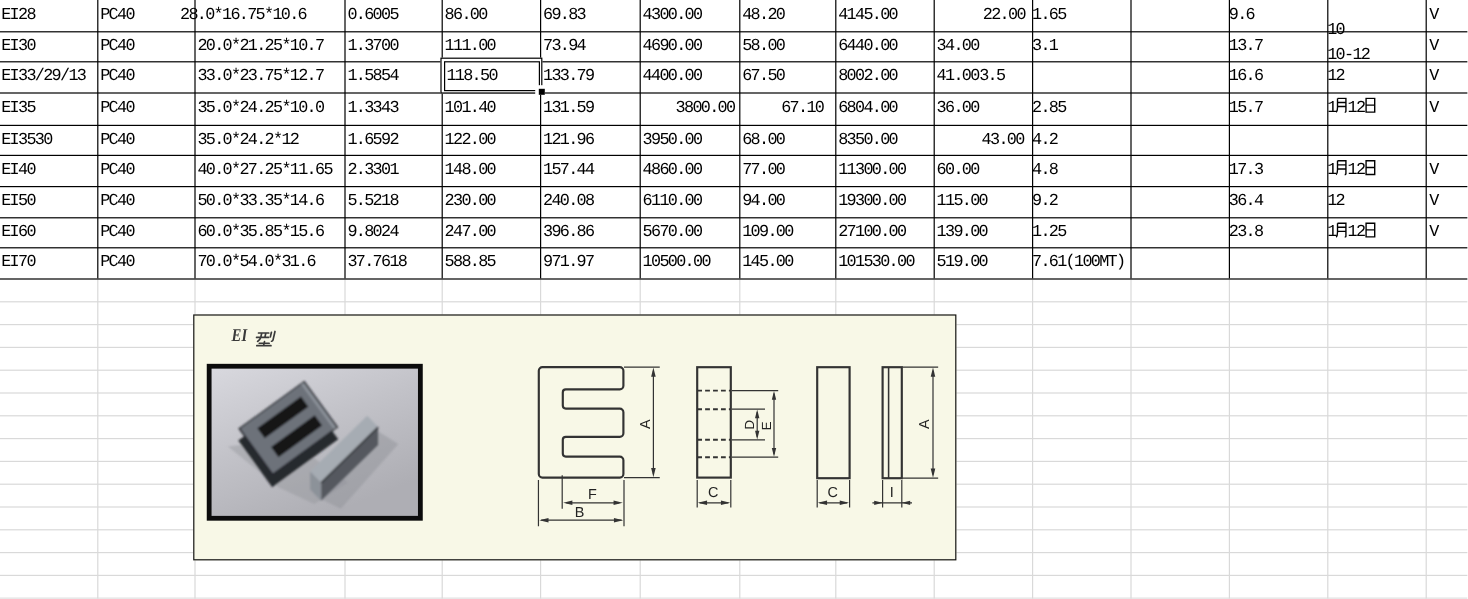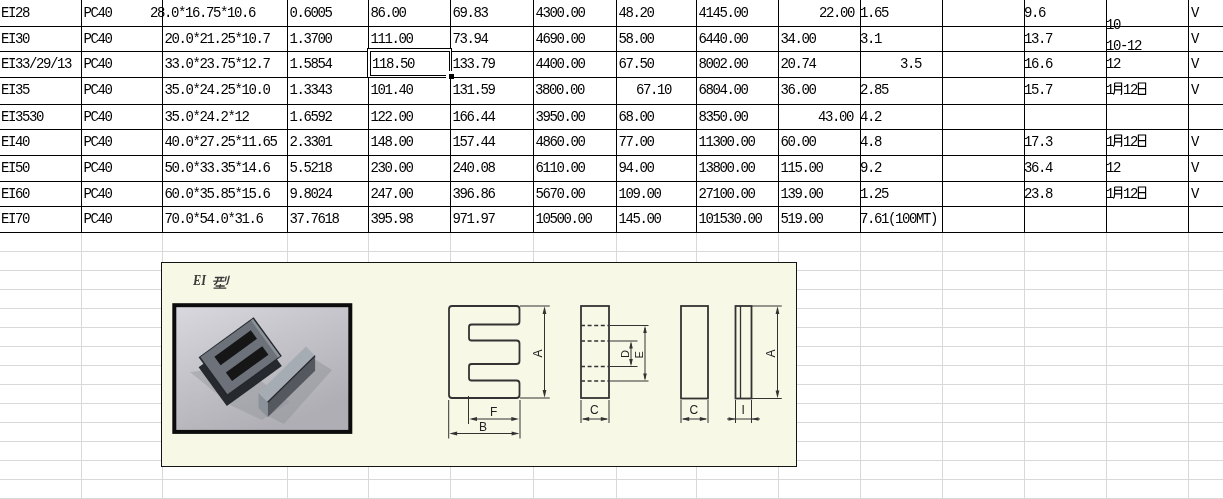--- a/index.html
+++ b/index.html
@@ -105,55 +105,55 @@
 <div>
 <div class="c" style="left:1px;top:52px">EI33/29/13</div>
 <div class="c" style="left:83.5px;top:52px">PC40</div>
 <div class="c" style="left:164.5px;top:52px">33.0*23.75*12.7</div>
 <div class="c" style="left:289.5px;top:52px">1.5854</div>
 <div class="c" style="left:370.5px;top:52px">118.50</div>
 <div class="c" style="left:452.5px;top:52px">133.79</div>
 <div class="c" style="left:535.5px;top:52px">4400.00</div>
 <div class="c" style="left:618.5px;top:52px">67.50</div>
 <div class="c" style="left:698.5px;top:52px">8002.00</div>
-<div class="c" style="left:780.5px;top:52px">20.74</div>
-<div class="c ctr" style="left:900px;width:82px;top:52px">3.5</div>
+<div class="c" style="left:780.5px;top:52px">41.00</div>
+<div class="c ctr" style="left:816px;width:82px;top:52px">3.5</div>
 <div class="c ctr" style="left:1024px;width:82px;top:52px">16.6</div>
 <div class="c ctr" style="left:1106px;width:82.5px;top:52px">12</div>
 <div class="c" style="left:1191px;top:52px">V</div>
 </div>
 
 <div>
 <div class="c" style="left:1px;top:78px">EI35</div>
 <div class="c" style="left:83.5px;top:78px">PC40</div>
 <div class="c" style="left:164.5px;top:78px">35.0*24.25*10.0</div>
 <div class="c" style="left:289.5px;top:78px">1.3343</div>
 <div class="c" style="left:370.5px;top:78px">101.40</div>
 <div class="c" style="left:452.5px;top:78px">131.59</div>
-<div class="c" style="left:535px;top:78px">3800.00</div>
-<div class="c" style="left:636px;top:78px">67.10</div>
+<div class="c" style="left:563px;top:78px">3800.00</div>
+<div class="c" style="left:651px;top:78px">67.10</div>
 <div class="c" style="left:698.5px;top:78px">6804.00</div>
 <div class="c" style="left:780.5px;top:78px">36.00</div>
 <div class="c ctr" style="left:860px;width:82px;top:78px">2.85</div>
 <div class="c ctr" style="left:1024px;width:82px;top:78px">15.7</div>
 <div class="c ctr" style="left:1106px;width:82.5px;top:78px">1<svg class="cjk" width="10" height="14" viewBox="0 0 10 14">
         <path d="M1.6,1 H8.6 V11.8 Q8.6,12.6 7.6,12.4 M1.6,1 V8.5 Q1.6,11.5 0.4,12.6 M1.6,4.4 H8.6 M1.6,7.8 H8.6" fill="none" stroke="#000" stroke-width="1.15"></path>
       </svg>12<svg class="cjk" width="10" height="14" viewBox="0 0 10 14">
         <path d="M1.4,1 H8.6 V12.4 H1.4 Z M1.4,6.6 H8.6" fill="none" stroke="#000" stroke-width="1.15"></path>
       </svg></div>
 <div class="c" style="left:1191px;top:78px">V</div>
 </div>
 
 <div>
 <div class="c" style="left:1px;top:105px">EI3530</div>
 <div class="c" style="left:83.5px;top:105px">PC40</div>
 <div class="c" style="left:164.5px;top:105px">35.0*24.2*12</div>
 <div class="c" style="left:289.5px;top:105px">1.6592</div>
 <div class="c" style="left:370.5px;top:105px">122.00</div>
-<div class="c" style="left:452.5px;top:105px">166.44</div>
+<div class="c" style="left:452.5px;top:105px">121.96</div>
 <div class="c" style="left:535.5px;top:105px">3950.00</div>
 <div class="c" style="left:618.5px;top:105px">68.00</div>
 <div class="c" style="left:698.5px;top:105px">8350.00</div>
 <div class="c" style="left:818px;top:105px">43.00</div>
 <div class="c ctr" style="left:860px;width:82px;top:105px">4.2</div>
 </div>
 
 <div>
 <div class="c" style="left:1px;top:130px">EI40</div>
 <div class="c" style="left:83.5px;top:130px">PC40</div>
@@ -177,21 +177,21 @@
 
 <div>
 <div class="c" style="left:1px;top:156px">EI50</div>
 <div class="c" style="left:83.5px;top:156px">PC40</div>
 <div class="c" style="left:164.5px;top:156px">50.0*33.35*14.6</div>
 <div class="c" style="left:289.5px;top:156px">5.5218</div>
 <div class="c" style="left:370.5px;top:156px">230.00</div>
 <div class="c" style="left:452.5px;top:156px">240.08</div>
 <div class="c" style="left:535.5px;top:156px">6110.00</div>
 <div class="c" style="left:618.5px;top:156px">94.00</div>
-<div class="c" style="left:698.5px;top:156px">13800.00</div>
+<div class="c" style="left:698.5px;top:156px">19300.00</div>
 <div class="c" style="left:780.5px;top:156px">115.00</div>
 <div class="c ctr" style="left:860px;width:82px;top:156px">9.2</div>
 <div class="c ctr" style="left:1024px;width:82px;top:156px">36.4</div>
 <div class="c ctr" style="left:1106px;width:82.5px;top:156px">12</div>
 <div class="c" style="left:1191px;top:156px">V</div>
 </div>
 
 <div>
 <div class="c" style="left:1px;top:182px">EI60</div>
 <div class="c" style="left:83.5px;top:182px">PC40</div>
@@ -211,21 +211,21 @@
         <path d="M1.4,1 H8.6 V12.4 H1.4 Z M1.4,6.6 H8.6" fill="none" stroke="#000" stroke-width="1.15"></path>
       </svg></div>
 <div class="c" style="left:1191px;top:182px">V</div>
 </div>
 
 <div>
 <div class="c" style="left:1px;top:207px">EI70</div>
 <div class="c" style="left:83.5px;top:207px">PC40</div>
 <div class="c" style="left:164.5px;top:207px">70.0*54.0*31.6</div>
 <div class="c" style="left:289.5px;top:207px">37.7618</div>
-<div class="c" style="left:370.5px;top:207px">395.98</div>
+<div class="c" style="left:370.5px;top:207px">588.85</div>
 <div class="c" style="left:452.5px;top:207px">971.97</div>
 <div class="c" style="left:535.5px;top:207px">10500.00</div>
 <div class="c" style="left:618.5px;top:207px">145.00</div>
 <div class="c" style="left:698.5px;top:207px">101530.00</div>
 <div class="c" style="left:780.5px;top:207px">519.00</div>
 <div class="c ctr" style="left:860px;width:82px;top:207px">7.61(100MT)</div>
 </div>
 
 <div style="position:absolute;left:367px;top:48px;width:83px;height:28px;border:1px solid #000;background:#fff;">
     <div style="position:absolute;left:1.5px;top:1.5px;width:78px;height:23px;border:1px solid #000;"></div>

